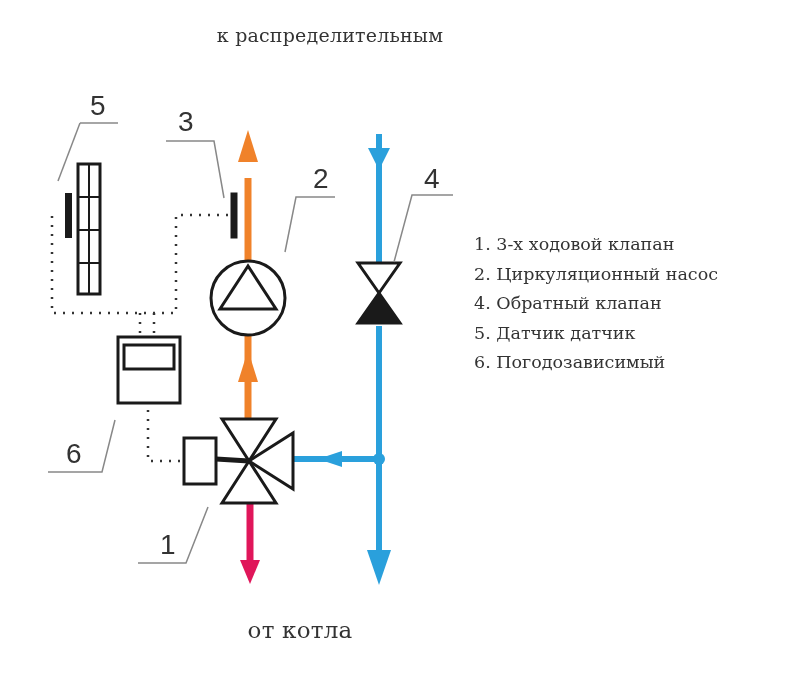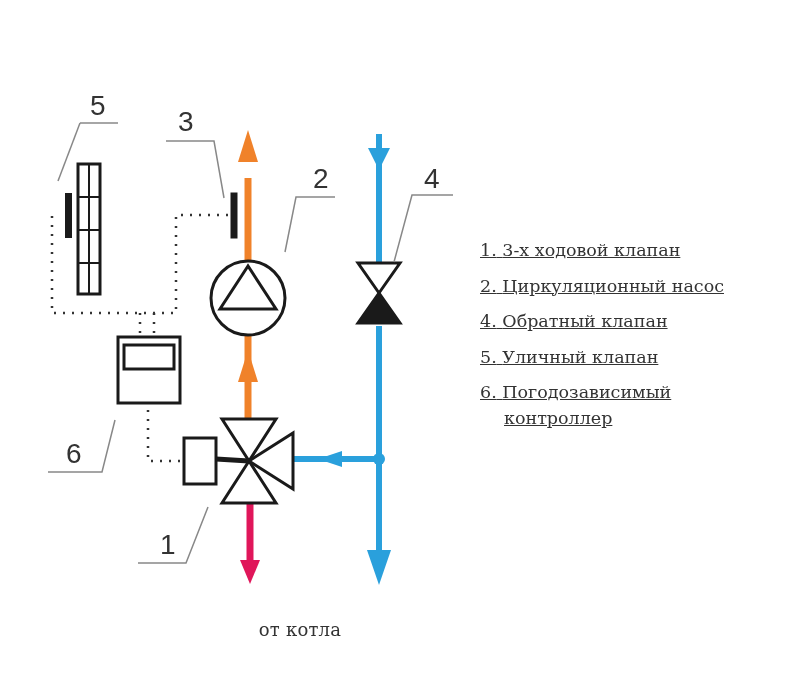--- a/index.html
+++ b/index.html
@@ -5,39 +5,40 @@
     html, body { margin: 0; padding: 0; background: #ffffff; }
     body { width: 800px; height: 680px; position: relative; overflow: hidden; }
     .stage { position: absolute; left: 0; top: 0; width: 800px; height: 680px; }
     svg { position: absolute; left: 0; top: 0; }
     .caption {
       position: absolute; font-family: "DejaVu Serif", "Liberation Serif", serif;
       color: #333333; font-size: 19px; line-height: 26px; text-align: center;
       letter-spacing: 0.2px;
     }
     .cap-top { left: 160px; top: 22px; width: 340px; }
-    .cap-bottom { left: 230px; top: 617px; width: 140px; font-size: 18px; }
+    .cap-bottom { left: 230px; top: 617px; width: 140px; font-size: 23px; }
     .legend {
       position: absolute; left: 470px; top: 228px; width: 320px;
       font-family: "DejaVu Serif", "Liberation Serif", serif;
       font-size: 17.5px; line-height: 25.5px; color: #333333;
     }
-    .legend-item { margin: 10px; text-decoration: underline; }
+    .legend-item { margin: 4px; }
     .legend-item .cont { display: block; padding-left: 24px; }
     .num-label {
       position: absolute; font-family: "Liberation Sans", "DejaVu Sans", sans-serif;
       font-size: 28px; color: #333333; line-height: 28px;
     }
   </style>
 </head>
 <body>
 
 <div class="stage">
 
   <div class="caption cap-top">
+    <div>к распределительным</div>
   </div>
 
   <svg width="800" height="680" viewBox="0 0 800 680">
 
     <g>
       <line x1="248" y1="178" x2="248" y2="262" stroke="#f0822a" stroke-width="7"></line>
       <polygon points="248,130 238,162 258,162" fill="#f0822a"></polygon>
       <line x1="248" y1="336" x2="248" y2="420" stroke="#f0822a" stroke-width="7"></line>
       <polygon points="248,350 238,382 258,382" fill="#f0822a"></polygon>
     </g>
@@ -121,22 +122,21 @@
     <div class="legend-item">
       <span>1.</span> <span>3-х ходовой клапан</span>
     </div>
     <div class="legend-item">
       <span>2.</span> <span>Циркуляционный насос</span>
     </div>
     <div class="legend-item">
       <span>4.</span> <span>Обратный клапан</span>
     </div>
     <div class="legend-item">
-      <span>5.</span> <span>Уличный клапан</span>
+      <span>5.</span> <span>Датчик датчик</span>
     </div>
     <div class="legend-item">
       <span>6.</span> <span>Погодозависимый</span>
-      <span class="cont">контроллер</span>
     </div>
   </div>
 
   <div class="caption cap-bottom">от котла</div>
 </div>
 
 </body></html>

